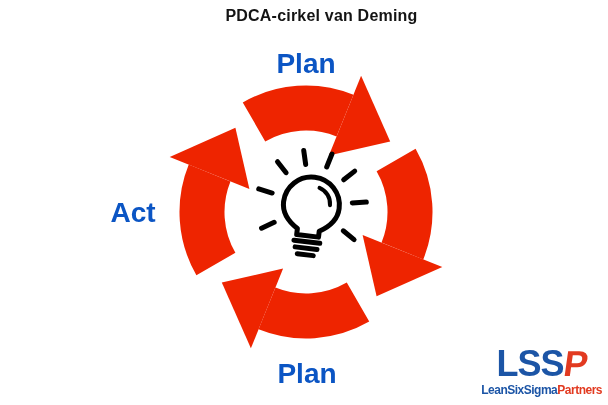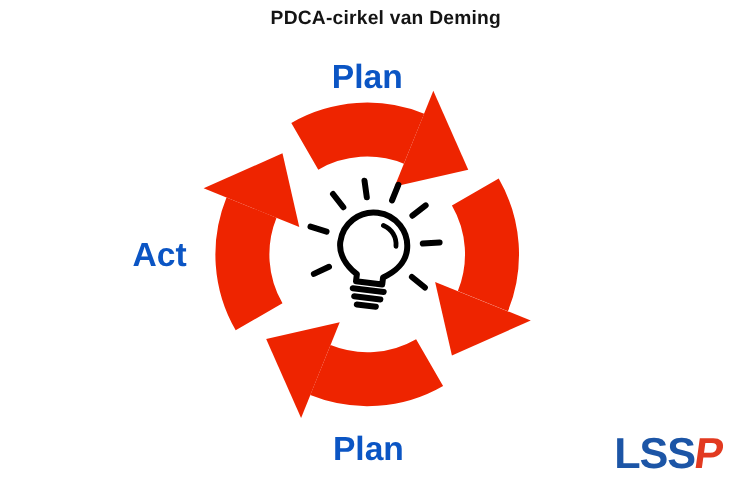--- a/index.html
+++ b/index.html
@@ -86,15 +86,16 @@
       <g>
         <line class="stripe" x1="-13" y1="34" x2="13" y2="34"></line>
         <line class="stripe" x1="-11" y1="40.5" x2="11" y2="40.5"></line>
         <line class="stripe" x1="-8" y1="47" x2="8" y2="47"></line>
       </g>
     </g>
   </svg>
 
   <div class="logo">
     <div class="logo-main"><span class="lb">LSS</span><span class="lr">P</span></div>
+    <div class="logo-sub"><span class="lb">LeanSixSigma</span><span class="lr">Partners</span></div>
   </div>
 
 </div>
 
 </body></html>

